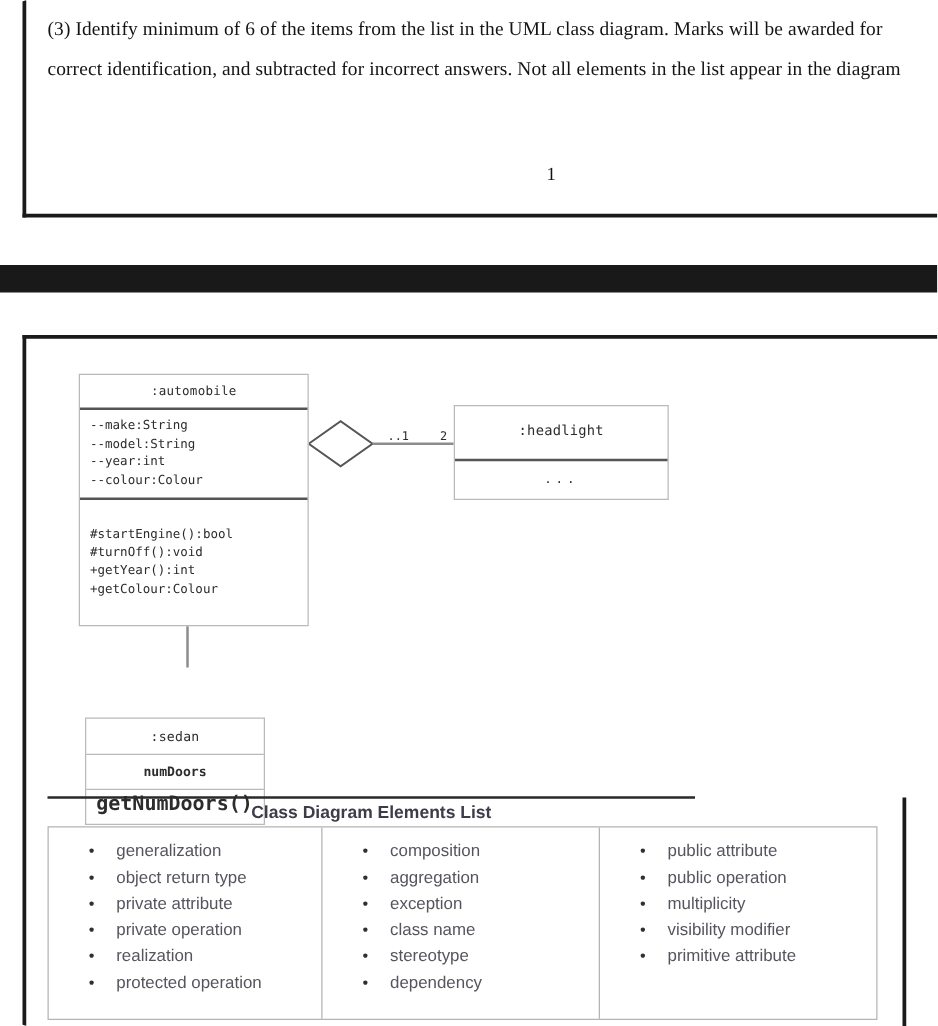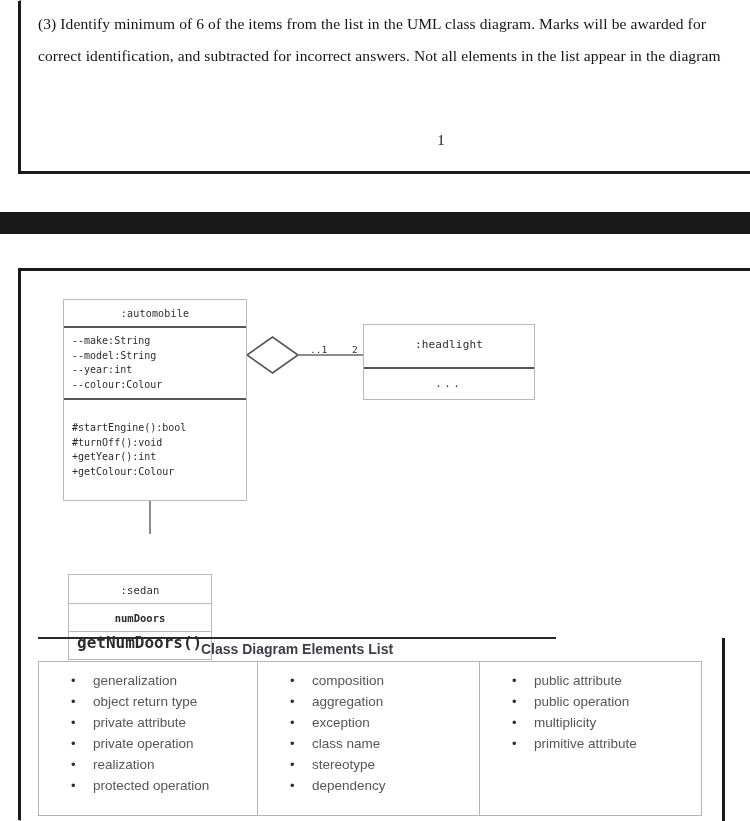--- a/index.html
+++ b/index.html
@@ -274,18 +274,19 @@
         <li>class name</li>
         <li>stereotype</li>
         <li>dependency</li>
       </ul>
     </div>
     <div class="list-col" id="col-2">
       <ul>
         <li>public attribute</li>
         <li>public operation</li>
         <li>multiplicity</li>
+        <li>visibility modifier</li>
         <li>primitive attribute</li>
       </ul>
     </div>
   </div>
 
 </div>
 
 </body></html>

